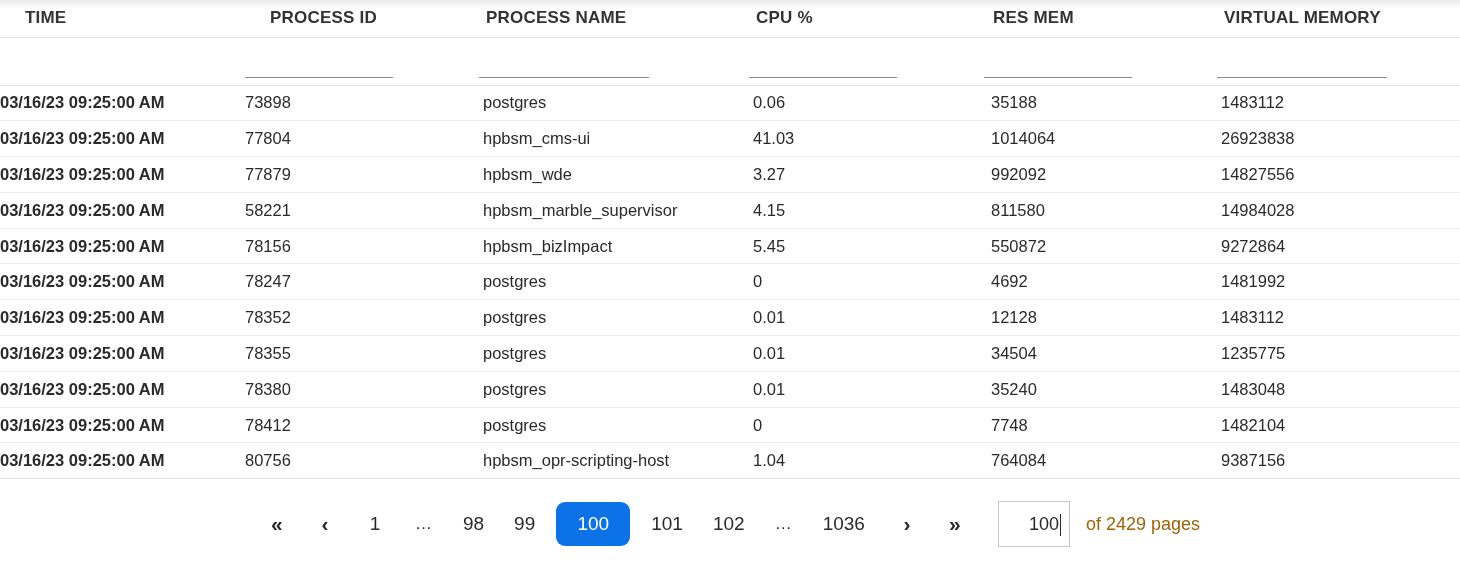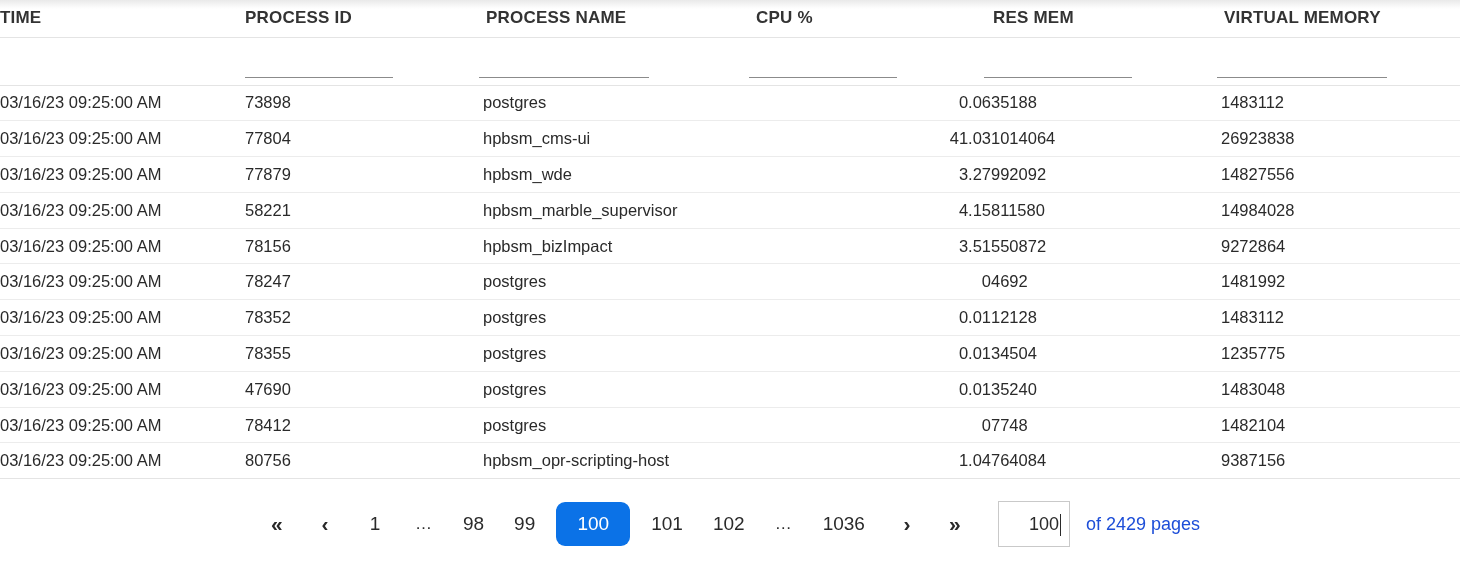--- a/index.html
+++ b/index.html
@@ -52,21 +52,21 @@
     text-align: left;
     vertical-align: middle;
     font-size: 17px;
     font-weight: bold;
     letter-spacing: 0.2px;
     color: #333333;
     border-bottom: 1px solid #e4e4e4;
     background: transparent;
     white-space: nowrap;
   }
-  thead th.head-cell .htxt { display: inline-block; }
+  thead th.head-cell .htxt { display: inline-block; padding-left: 25px; }
 
   
   tr.filter-row td {
     height: 48px;
     vertical-align: bottom;
     padding: 0 0 7px 0;
     border-bottom: 1px solid #e4e4e4;
   }
   .filter-input {
     display: block;
@@ -88,24 +88,24 @@
     height: 35.8px;
     font-size: 16.5px;
     color: #2a2a2a;
     border-bottom: 1px solid #ececec;
     vertical-align: middle;
     white-space: nowrap;
     padding: 0;
   }
   tbody tr.data-row:last-child td { border-bottom: 1px solid #e4e4e4; }
 
-  .pad-time  { padding-left: 0px; }
+  .pad-time  { padding-left: 0px; font-weight: bold; }
   .pad-pid   { padding-left: 2px; }
   .pad-pname { padding-left: 5px; }
-  .pad-cpu   { padding-left: 5px; text-align: right; }
+  .pad-cpu   { padding-left: 5px; }
   .pad-res   { padding-left: 2px; }
   .pad-vmem  { padding-left: 5px; }
 
   
   .pager {
     width: 1460px;
     height: 90px;
     display: flex;
     align-items: center;
     justify-content: center;
@@ -166,21 +166,21 @@
   .caret {
     position: absolute;
     right: 8px;
     top: 12px;
     width: 1px;
     height: 22px;
     background: #2a2a2a;
   }
   .pages-total {
     font-size: 18px;
-    color: #1d4ed8;
+    color: #a16207;
     margin-left: 16px;
     white-space: nowrap;
   }
 </style>
 </head>
 <body>
 
 <div class="table-wrap">
   <div class="top-shade"></div>
 
@@ -266,21 +266,21 @@
           <td class="pad-pid">58221</td>
           <td class="pad-pname">hpbsm_marble_supervisor</td>
           <td class="pad-cpu">4.15</td>
           <td class="pad-res">811580</td>
           <td class="pad-vmem">14984028</td>
         </tr>
         <tr class="data-row">
           <td class="pad-time">03/16/23 09:25:00 AM</td>
           <td class="pad-pid">78156</td>
           <td class="pad-pname">hpbsm_bizImpact</td>
-          <td class="pad-cpu">3.51</td>
+          <td class="pad-cpu">5.45</td>
           <td class="pad-res">550872</td>
           <td class="pad-vmem">9272864</td>
         </tr>
         <tr class="data-row">
           <td class="pad-time">03/16/23 09:25:00 AM</td>
           <td class="pad-pid">78247</td>
           <td class="pad-pname">postgres</td>
           <td class="pad-cpu">0</td>
           <td class="pad-res">4692</td>
           <td class="pad-vmem">1481992</td>
@@ -296,21 +296,21 @@
         <tr class="data-row">
           <td class="pad-time">03/16/23 09:25:00 AM</td>
           <td class="pad-pid">78355</td>
           <td class="pad-pname">postgres</td>
           <td class="pad-cpu">0.01</td>
           <td class="pad-res">34504</td>
           <td class="pad-vmem">1235775</td>
         </tr>
         <tr class="data-row">
           <td class="pad-time">03/16/23 09:25:00 AM</td>
-          <td class="pad-pid">47690</td>
+          <td class="pad-pid">78380</td>
           <td class="pad-pname">postgres</td>
           <td class="pad-cpu">0.01</td>
           <td class="pad-res">35240</td>
           <td class="pad-vmem">1483048</td>
         </tr>
         <tr class="data-row">
           <td class="pad-time">03/16/23 09:25:00 AM</td>
           <td class="pad-pid">78412</td>
           <td class="pad-pname">postgres</td>
           <td class="pad-cpu">0</td>

